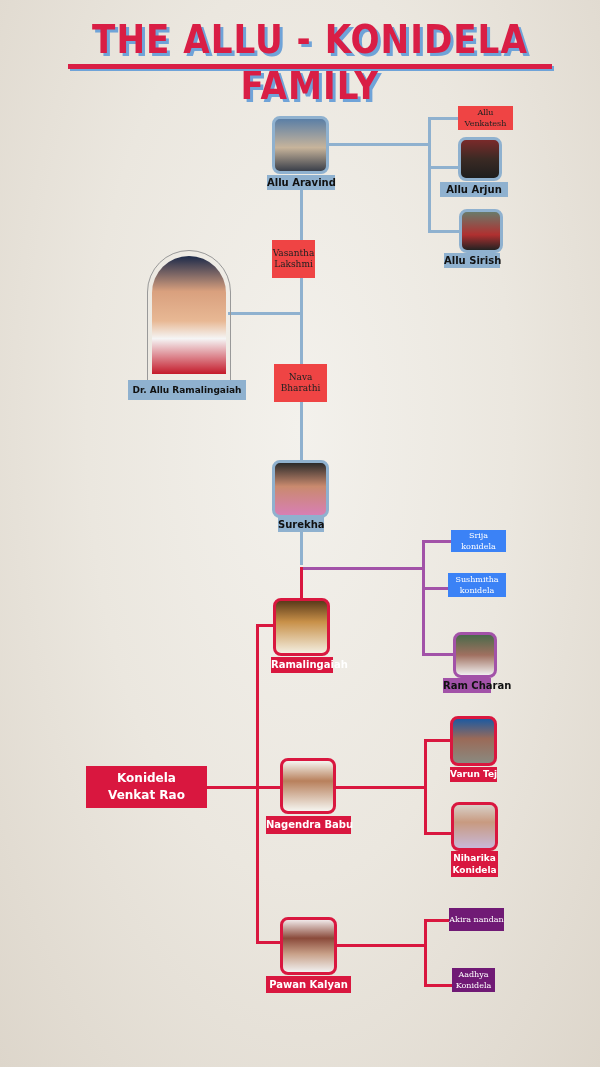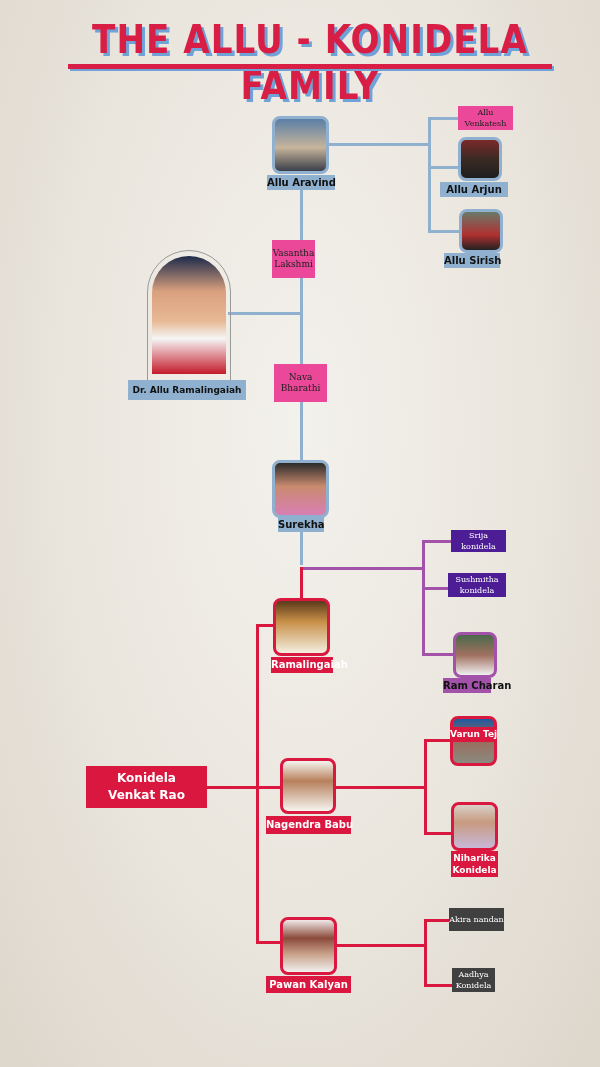--- a/index.html
+++ b/index.html
@@ -10,21 +10,21 @@
  font-family:"DejaVu Sans Condensed","DejaVu Sans",sans-serif;font-weight:bold;font-size:38px;
  letter-spacing:1px;color:#d91e45;text-shadow:3px 3px 0 #6fa3d8;line-height:44px;transform:scaleY(1.05)}
 .title-ul{position:absolute;left:68px;top:64px;width:484px;height:5px;background:#d91e45;box-shadow:2px 2px 0 #6fa3d8}
 .ln{position:absolute}
 .b{background:#8fb1cf}.p{background:#a252a8}.r{background:#d9173f}
 .photo{position:absolute;border-radius:8px;border:3px solid #8fb1cf;overflow:hidden}
 .photo.pr{border-color:#d9173f}.photo.pp{border-color:#a252a8}
 .lbl{position:absolute;font-weight:bold;font-size:10px;text-align:center;color:#111;line-height:15px;white-space:nowrap}
 .lbl.bl{background:#8fb1cf}.lbl.rd{background:#d9173f;color:#fff}.lbl.pu{background:#a252a8;color:#fff}
 .srf{position:absolute;font-family:"DejaVu Serif",serif;font-size:9px;text-align:center;line-height:11px;display:flex;align-items:center;justify-content:center}
-.srf.bl{background:#ec4899;color:#222}.srf.pu{background:#4c1d95;color:#fff}.srf.rd{background:#404040;color:#fff}
+.srf.bl{background:#ef4444;color:#222}.srf.pu{background:#3b82f6;color:#fff}.srf.rd{background:#701a75;color:#fff}
 </style>
 </head>
 <body>
 
 <div class="title">THE ALLU - KONIDELA FAMILY</div>
 <div class="title-ul"></div>
 
 <div class="ln b" style="left:328px;top:143px;width:102px;height:3px"></div>
 <div class="ln b" style="left:428px;top:118px;width:3px;height:114px;border-radius:3px"></div>
 <div class="ln b" style="left:428px;top:117px;width:30px;height:3px"></div>
@@ -79,21 +79,21 @@
 
 <div class="photo pr" style="left:273px;top:598px;width:57px;height:58px;background:linear-gradient(#5a3a1a,#c89048 40%,#f3eee0)"></div>
 <div class="lbl rd" style="left:271px;top:657px;width:62px;height:16px">Ramalingaiah</div>
 
 <div class="lbl rd" style="left:86px;top:766px;width:121px;height:42px;font-size:12px;line-height:17px;white-space:normal;padding-top:4px;padding-left:20px;padding-right:20px">Konidela Venkat Rao</div>
 
 <div class="photo pr" style="left:280px;top:758px;width:56px;height:56px;background:linear-gradient(#f5f5f0,#b8805c 40%,#f5f5f0)"></div>
 <div class="lbl rd" style="left:266px;top:816px;width:85px;height:18px;line-height:18px">Nagendra Babu</div>
 
 <div class="photo pr" style="left:450px;top:716px;width:47px;height:50px;background:linear-gradient(#1d5aa0,#9a6a58 45%,#8a8a80)"></div>
-<div class="lbl rd" style="left:450px;top:727px;width:47px;height:15px;font-size:9px">Varun Tej</div>
+<div class="lbl rd" style="left:450px;top:767px;width:47px;height:15px;font-size:9px">Varun Tej</div>
 <div class="photo pr" style="left:451px;top:802px;width:47px;height:49px;background:linear-gradient(#d8d0c8,#c89a80 40%,#c8b8d8)"></div>
 <div class="lbl rd" style="left:451px;top:851px;width:47px;height:26px;font-size:9px;line-height:12px;white-space:normal;padding-top:1px">Niharika Konidela</div>
 
 <div class="photo pr" style="left:280px;top:917px;width:57px;height:58px;background:linear-gradient(#f0e8e8,#8a4a3a 35%,#c8a088 65%,#f0f0f0)"></div>
 <div class="lbl rd" style="left:266px;top:976px;width:85px;height:17px;line-height:17px">Pawan Kalyan</div>
 
 <div class="srf rd" style="left:449px;top:908px;width:55px;height:23px;font-size:8px">Akira nandan</div>
 <div class="srf rd" style="left:452px;top:968px;width:43px;height:24px;font-size:8px">Aadhya Konidela</div>
 
 </body></html>

